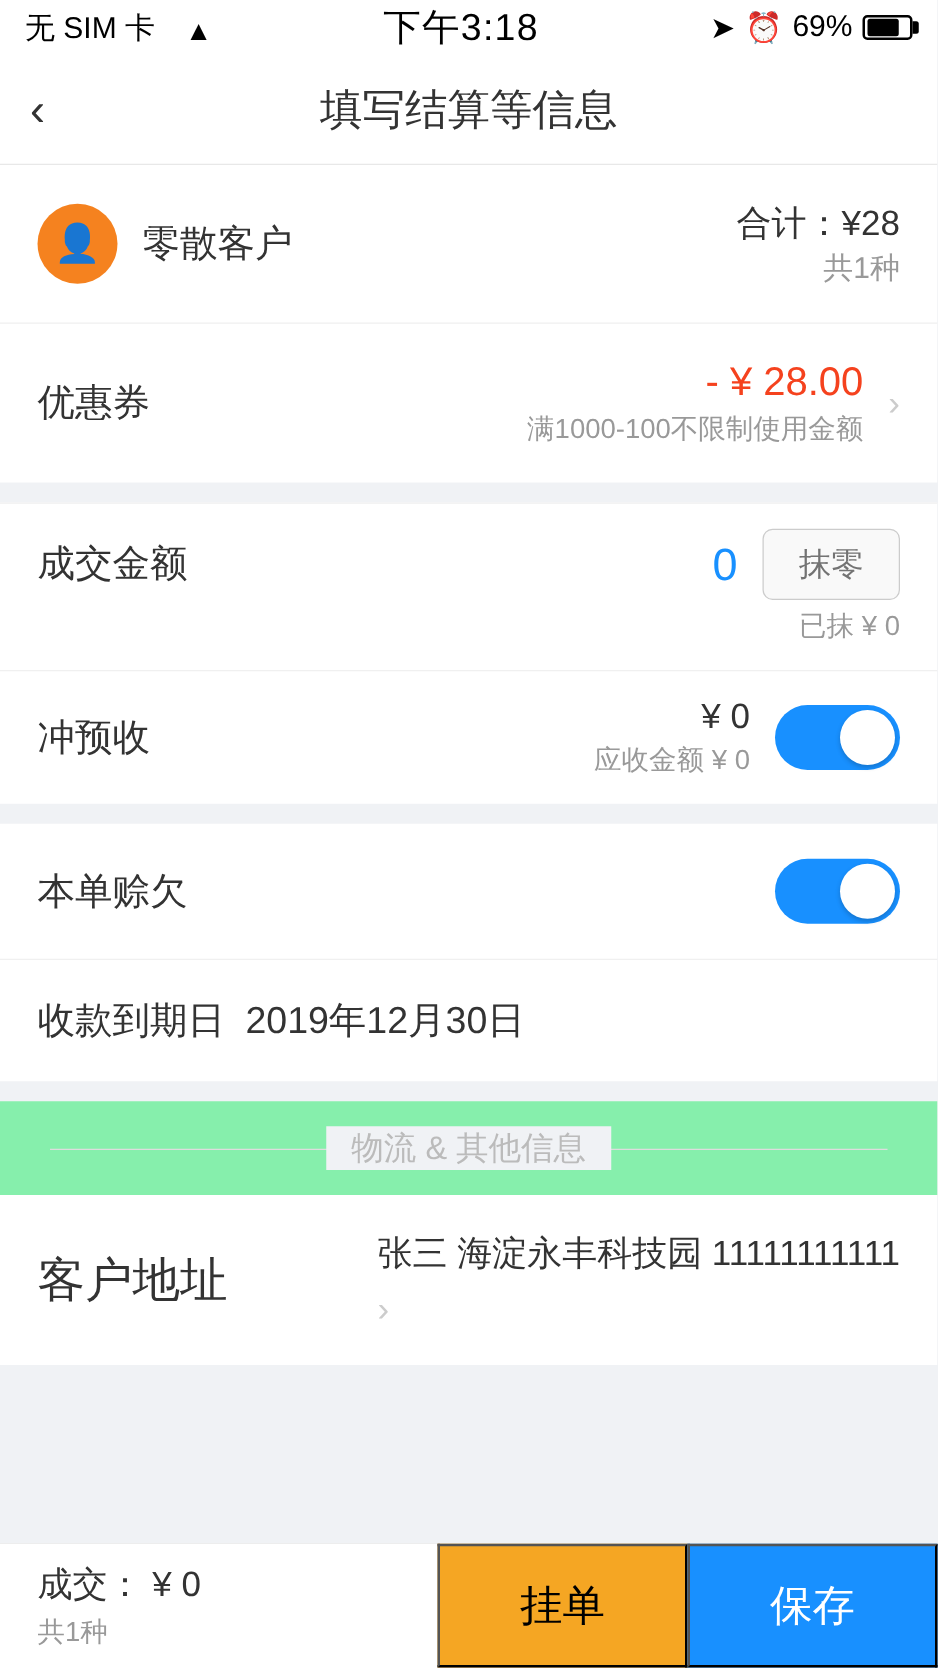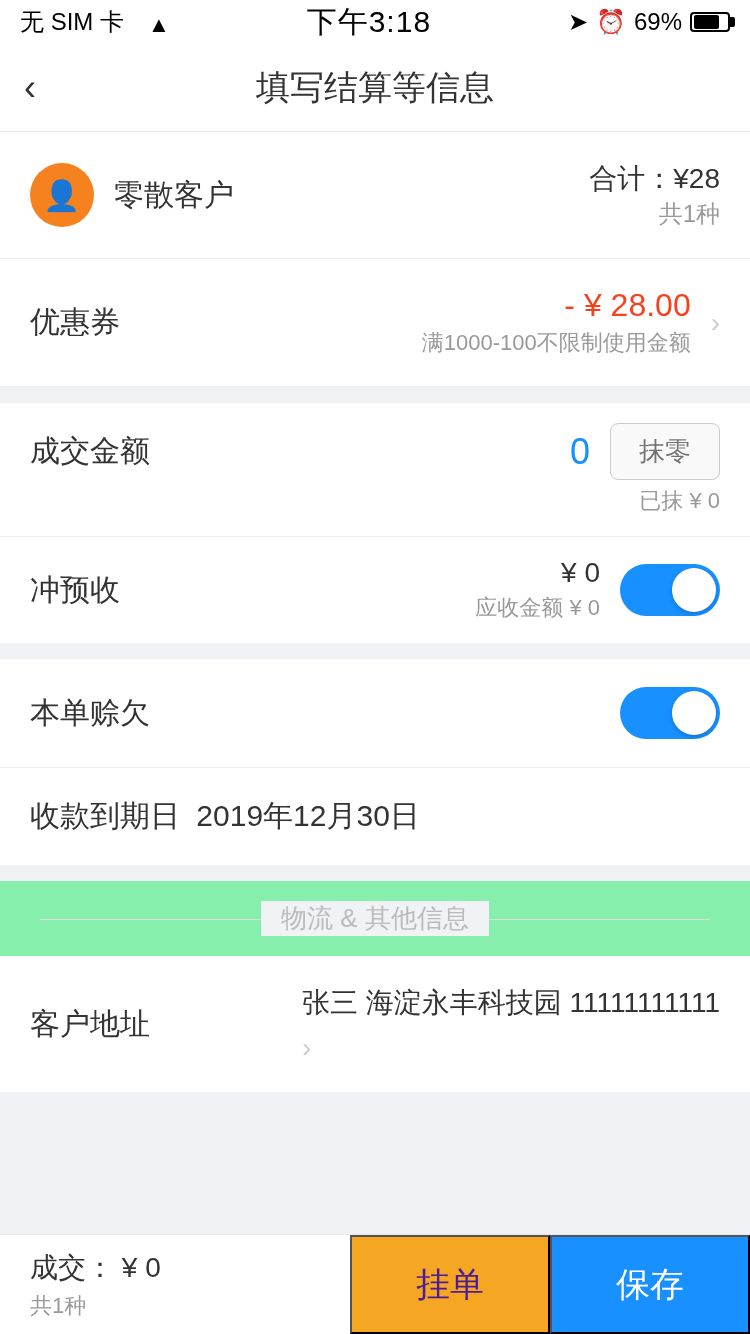--- a/index.html
+++ b/index.html
@@ -216,21 +216,21 @@
     .logistics-header-inner {
       display: flex; align-items: center; justify-content: center;
     }
 
     
     .address-row {
       padding: 28px 30px;
       display: flex; align-items: center; justify-content: space-between;
       background: #fff;
     }
-    .address-label { font-size: 30px; color: #333; flex-shrink: 0; margin-right: 30px; }
+    .address-label { font-size: 38px; color: #333; flex-shrink: 0; margin-right: 30px; }
     .address-value { font-size: 28px; color: #333; flex: 1; }
     .address-right { display: flex; align-items: flex-start; gap: 10px; flex-direction: column; }
 
     
     .footer {
       position: fixed;
       bottom: 0; left: 0; width: 750px; height: 100px;
       background: #fff;
       display: flex; align-items: center;
       border-top: 1px solid #e8e8e8;
@@ -244,21 +244,21 @@
     .footer-count {
       font-size: 22px; color: #999; margin-top: 4px;
     }
     .footer-btns {
       display: flex; height: 100%;
     }
     .btn-hold {
       width: 200px; height: 100%;
       background: #f5a623;
       display: flex; align-items: center; justify-content: center;
-      font-size: 34px; color: #4c1d95; cursor: pointer;
+      font-size: 34px; color: #000000; cursor: pointer;
     }
     .btn-save {
       width: 200px; height: 100%;
       background: #1890ff;
       display: flex; align-items: center; justify-content: center;
       font-size: 34px; color: #fff; cursor: pointer;
     }
   </style>
 </head>
 <body>

